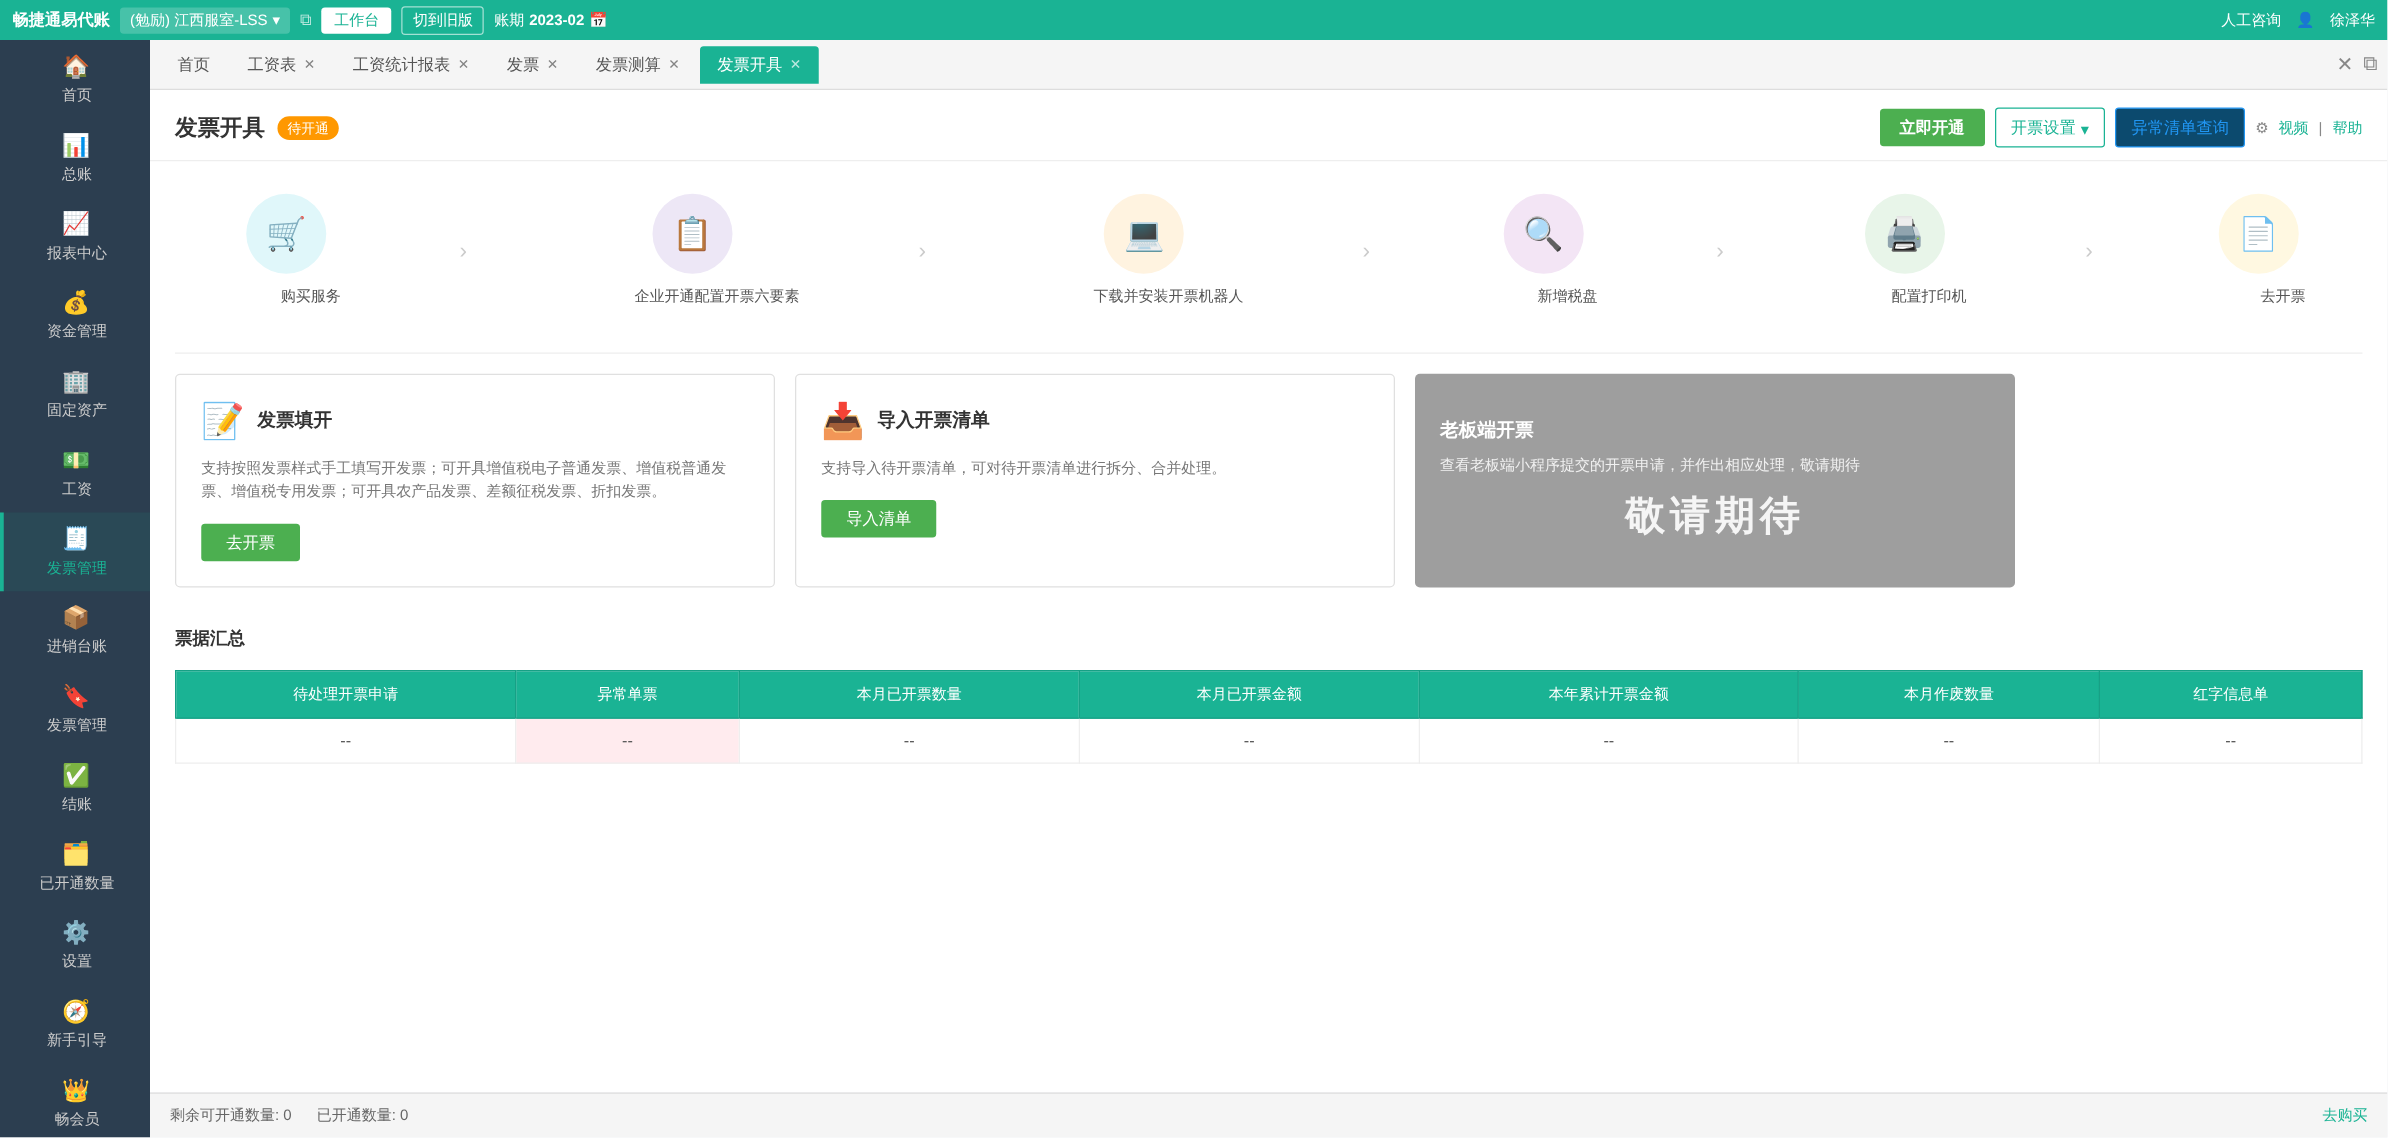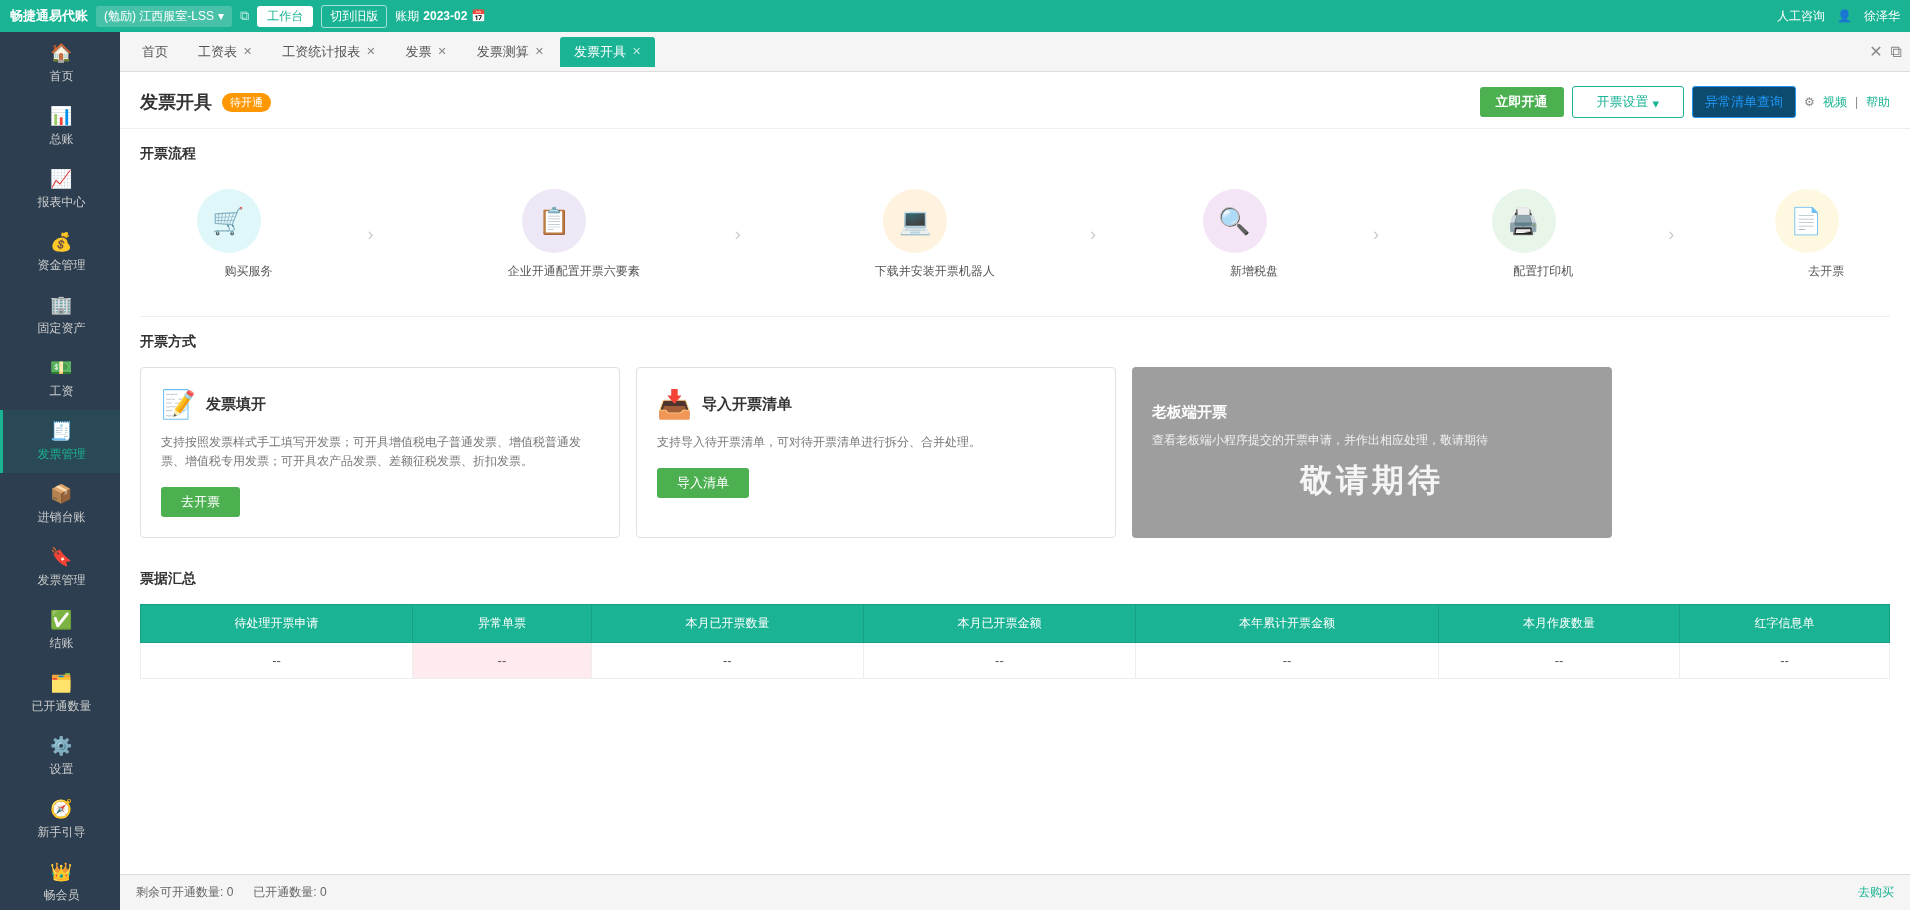--- a/index.html
+++ b/index.html
@@ -143,21 +143,21 @@
       padding: 6px 16px;
       border-radius: 3px;
       cursor: pointer;
       font-size: 13px;
       font-weight: bold;
     }
     .btn-outline-green {
       background: white;
       color: #1ab394;
       border: 1px solid #1ab394;
-      padding: 6px 24px;
+      padding: 6px 12px;
       border-radius: 3px;
       cursor: pointer;
       font-size: 13px;
       display: flex;
       align-items: flex-end;
       gap: 4px;
     }
     .btn-outline-blue {
       background: #0c4a6e;
       color: #2196f3;
@@ -432,21 +432,20 @@
           <div class="help-row">
             <span>⚙</span>
             <span style="cursor:pointer;color:#1ab394;">视频</span>
             <span>|</span>
             <span style="cursor:pointer;color:#1ab394;">帮助</span>
           </div>
         </div>
       </div>
 
       <div class="section">
-        <div class="section-title">开票流程</div>
         <div class="process-steps" id="process-steps-container">
         <div class="process-step">
     <div class="step-icon-wrap" style="background:#e0f7fa;">
       <span style="font-size:26px;">🛒</span>
     </div>
     <span class="step-label">购买服务</span>
   </div>
             <span class="step-arrow">›</span>
             <div class="process-step">
     <div class="step-icon-wrap" style="background:#ede7f6;">
@@ -481,21 +480,20 @@
       <span style="font-size:26px;">📄</span>
     </div>
     <span class="step-label">去开票</span>
   </div>
           </div>
       </div>
 
       <hr style="border:none;border-top:1px solid #eee;margin:0 20px;">
 
       <div class="section">
-        <div class="section-title">开票方式</div>
         <div class="billing-cards">
 
           <div class="billing-card">
             <div class="billing-card-header">
               <span class="billing-card-icon">📝</span>
               <span class="billing-card-title">发票填开</span>
             </div>
             <div class="billing-card-desc">支持按照发票样式手工填写开发票；可开具增值税电子普通发票、增值税普通发票、增值税专用发票；可开具农产品发票、差额征税发票、折扣发票。</div>
             <button class="btn-go-green">去开票</button>
           </div>

